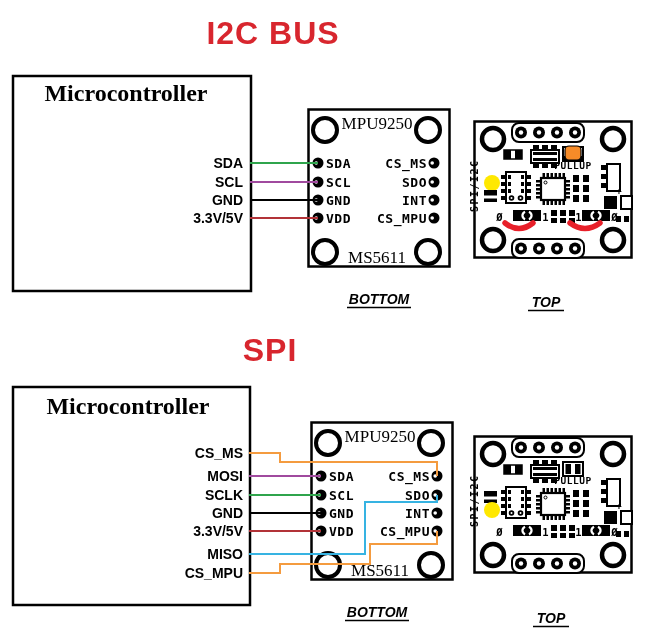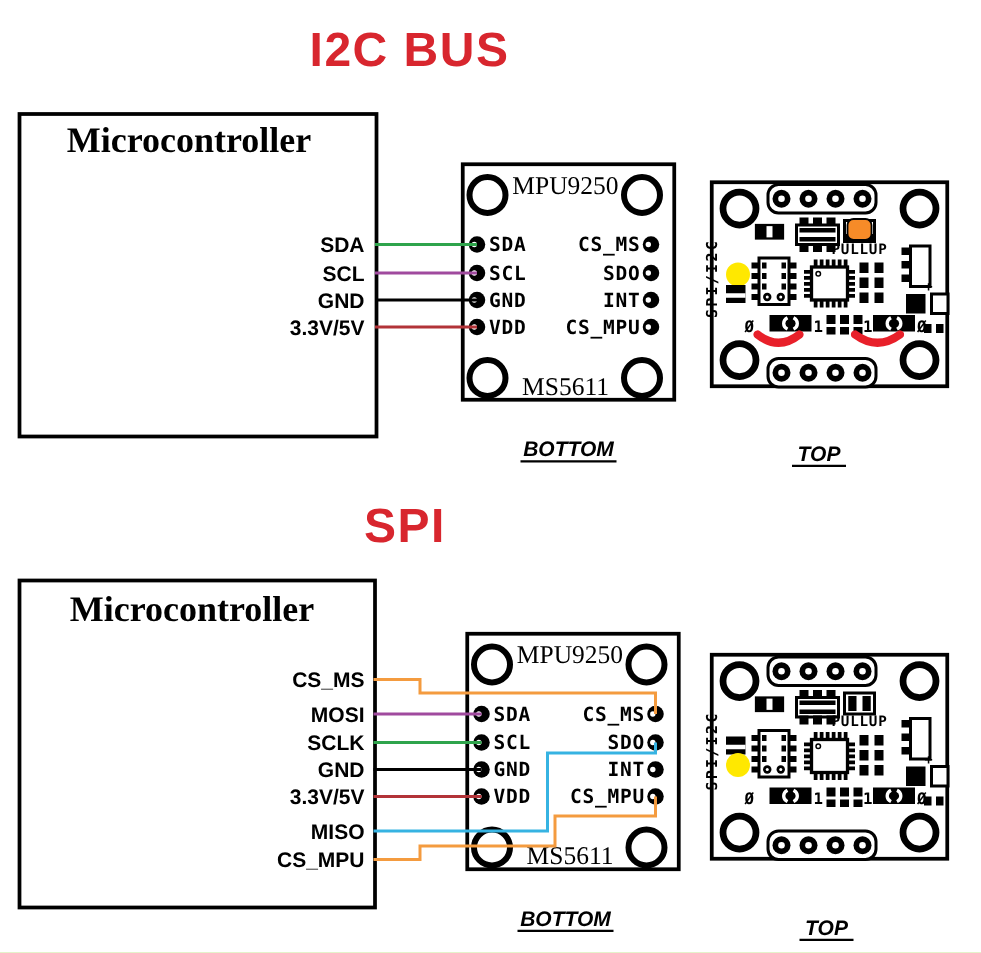--- a/index.html
+++ b/index.html
@@ -1,16 +1,16 @@
 <!DOCTYPE html>
 <html><head>
 <meta charset="utf-8">
 <style>
   html,body { margin:0; padding:0; background:#ffffff; }
-  .stage { position:relative; width:654px; height:635px; background:#84cc16; overflow:hidden; }
+  .stage { position:relative; width:654px; height:635px; background:#c4b5fd; overflow:hidden; }
   svg { position:absolute; left:0; top:0; }
   .t-red   { font:bold 32px "Liberation Sans", sans-serif; letter-spacing:1px; }
   .t-mc    { font:bold 24px "Liberation Serif", serif; }
   .t-pin   { font:bold 14px "Liberation Sans", sans-serif; }
   .t-board { font:17px "Liberation Serif", serif; }
   .t-bpin  { font:bold 13px "DejaVu Sans Mono", monospace; letter-spacing:0.5px; }
   .t-view  { font:italic bold 14px "Liberation Sans", sans-serif; }
   .t-silk  { font:bold 9.5px "DejaVu Sans Mono", monospace; letter-spacing:0.5px; }
   .t-silkv { font:bold 10px "DejaVu Sans Mono", monospace; letter-spacing:1.5px; }
   .t-silk01{ font:bold 10.5px "DejaVu Sans Mono", monospace; }

